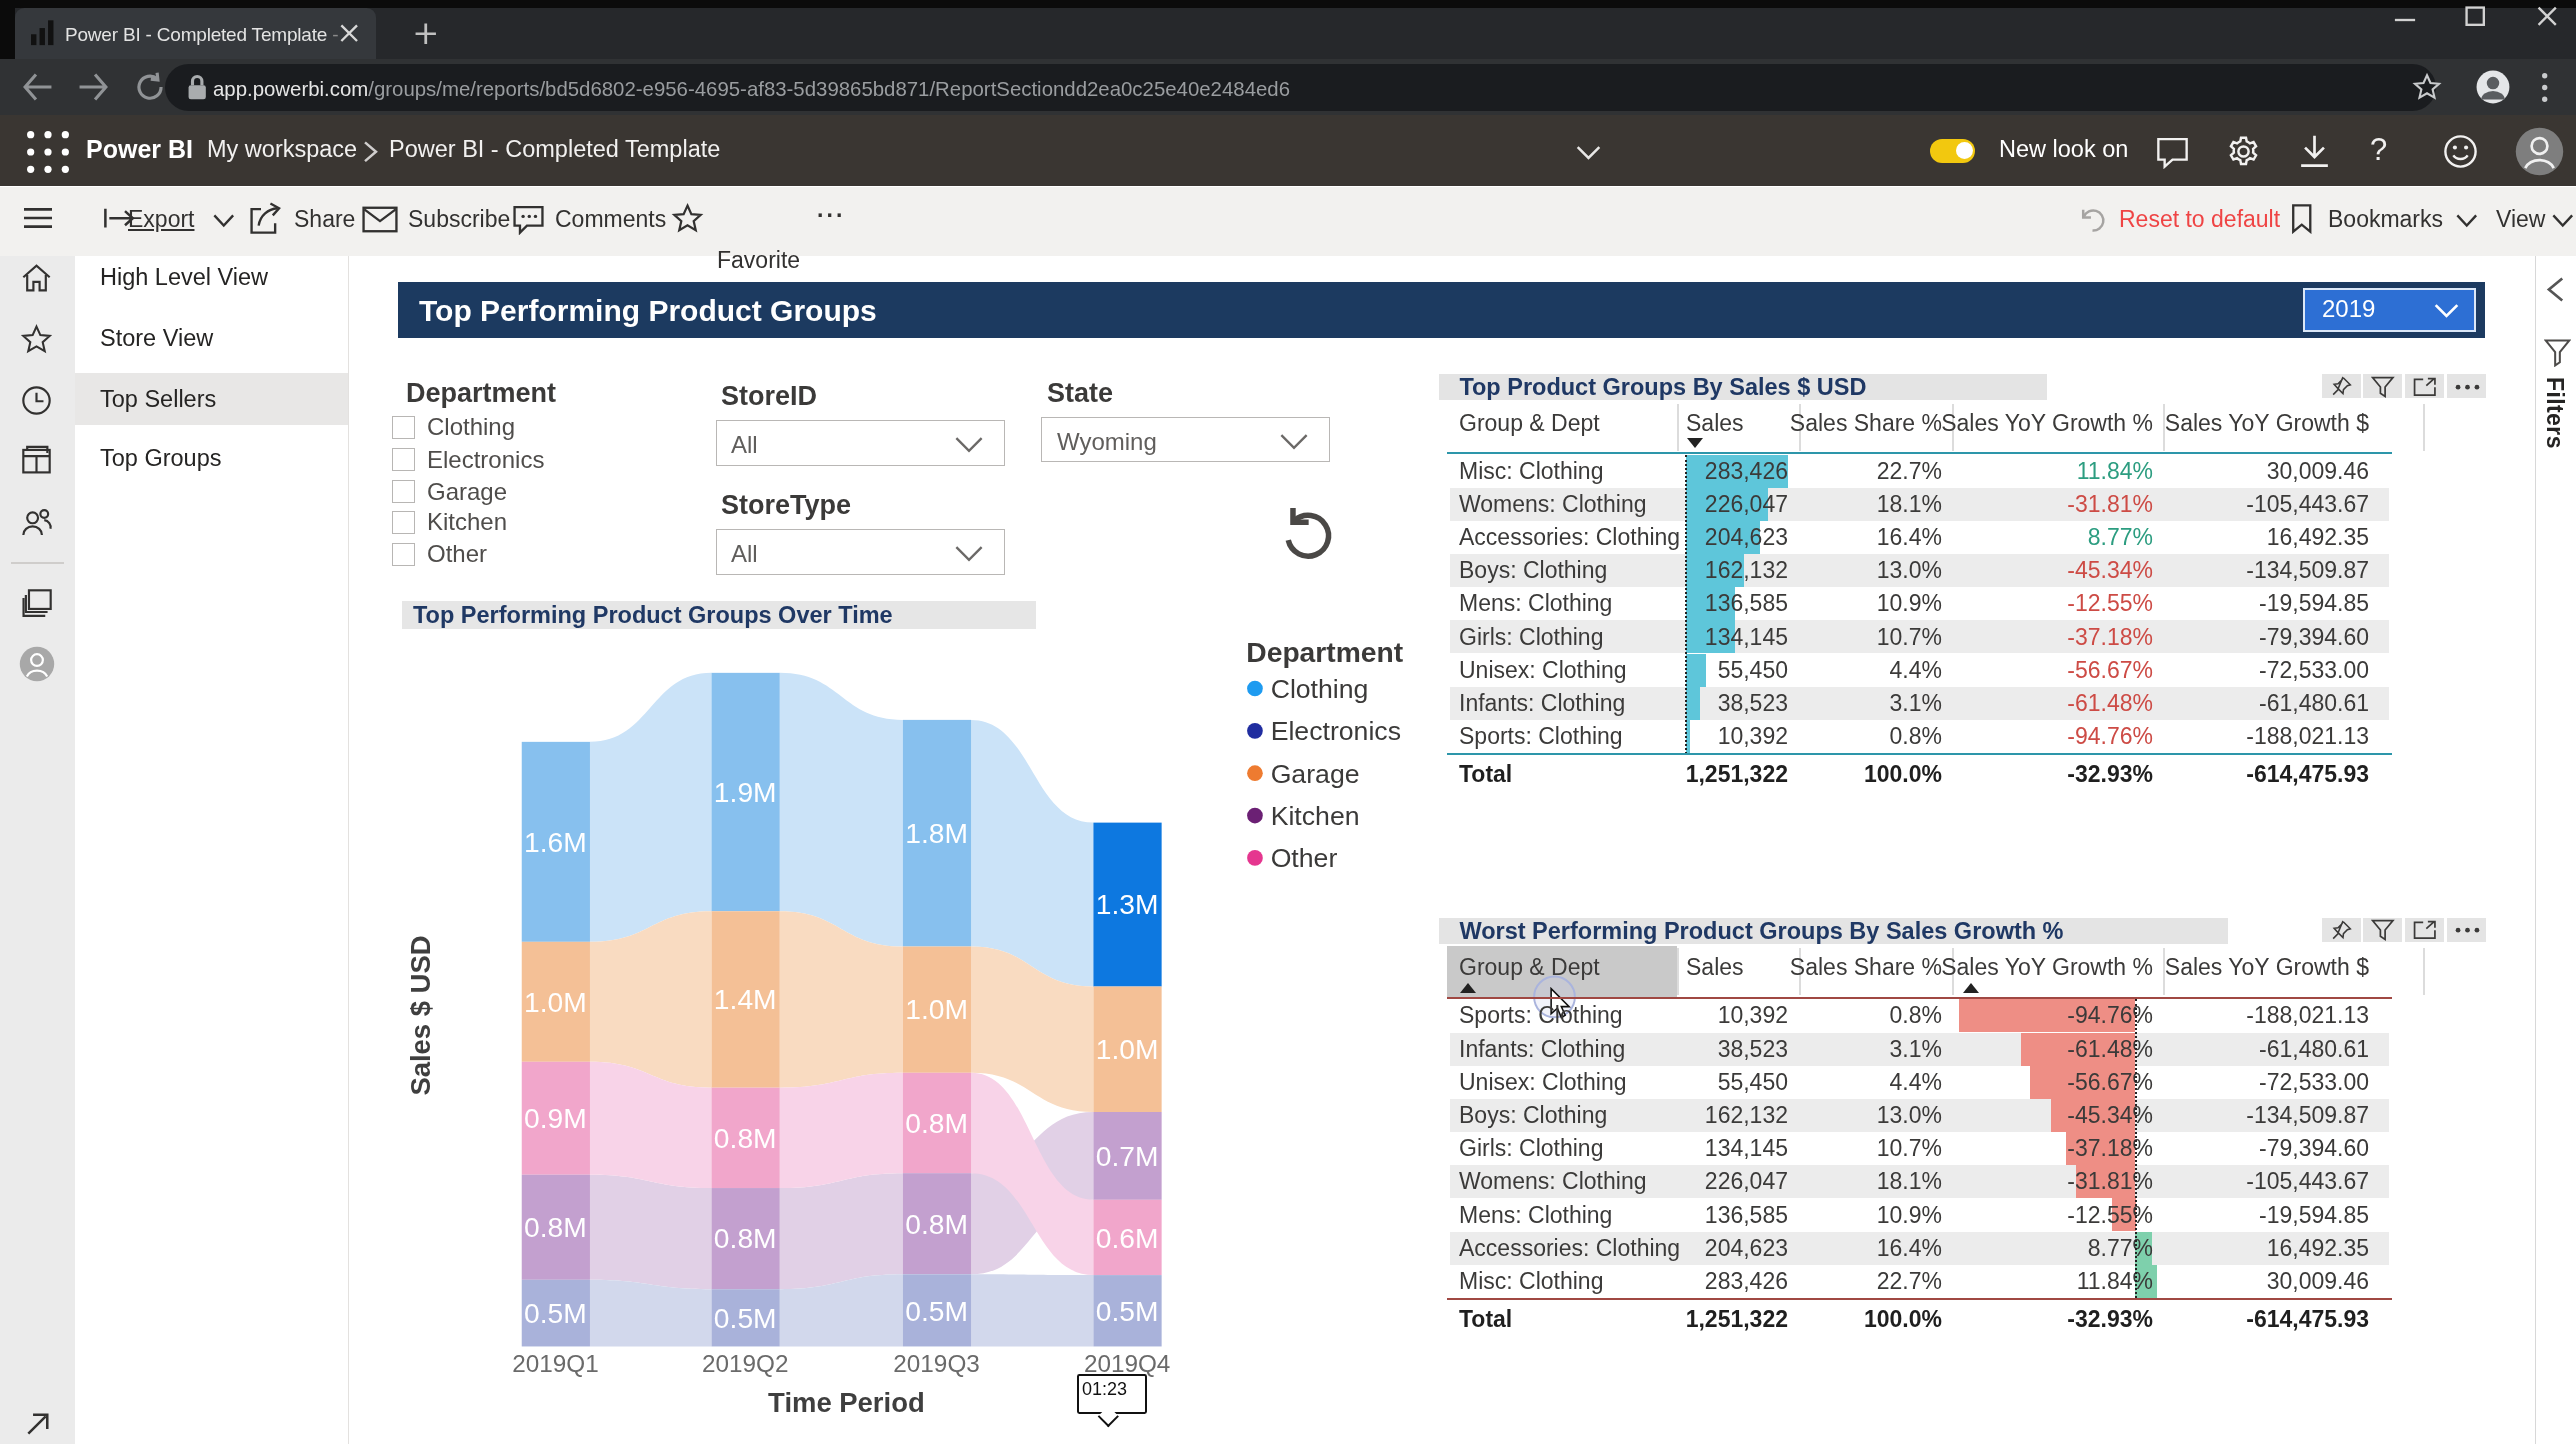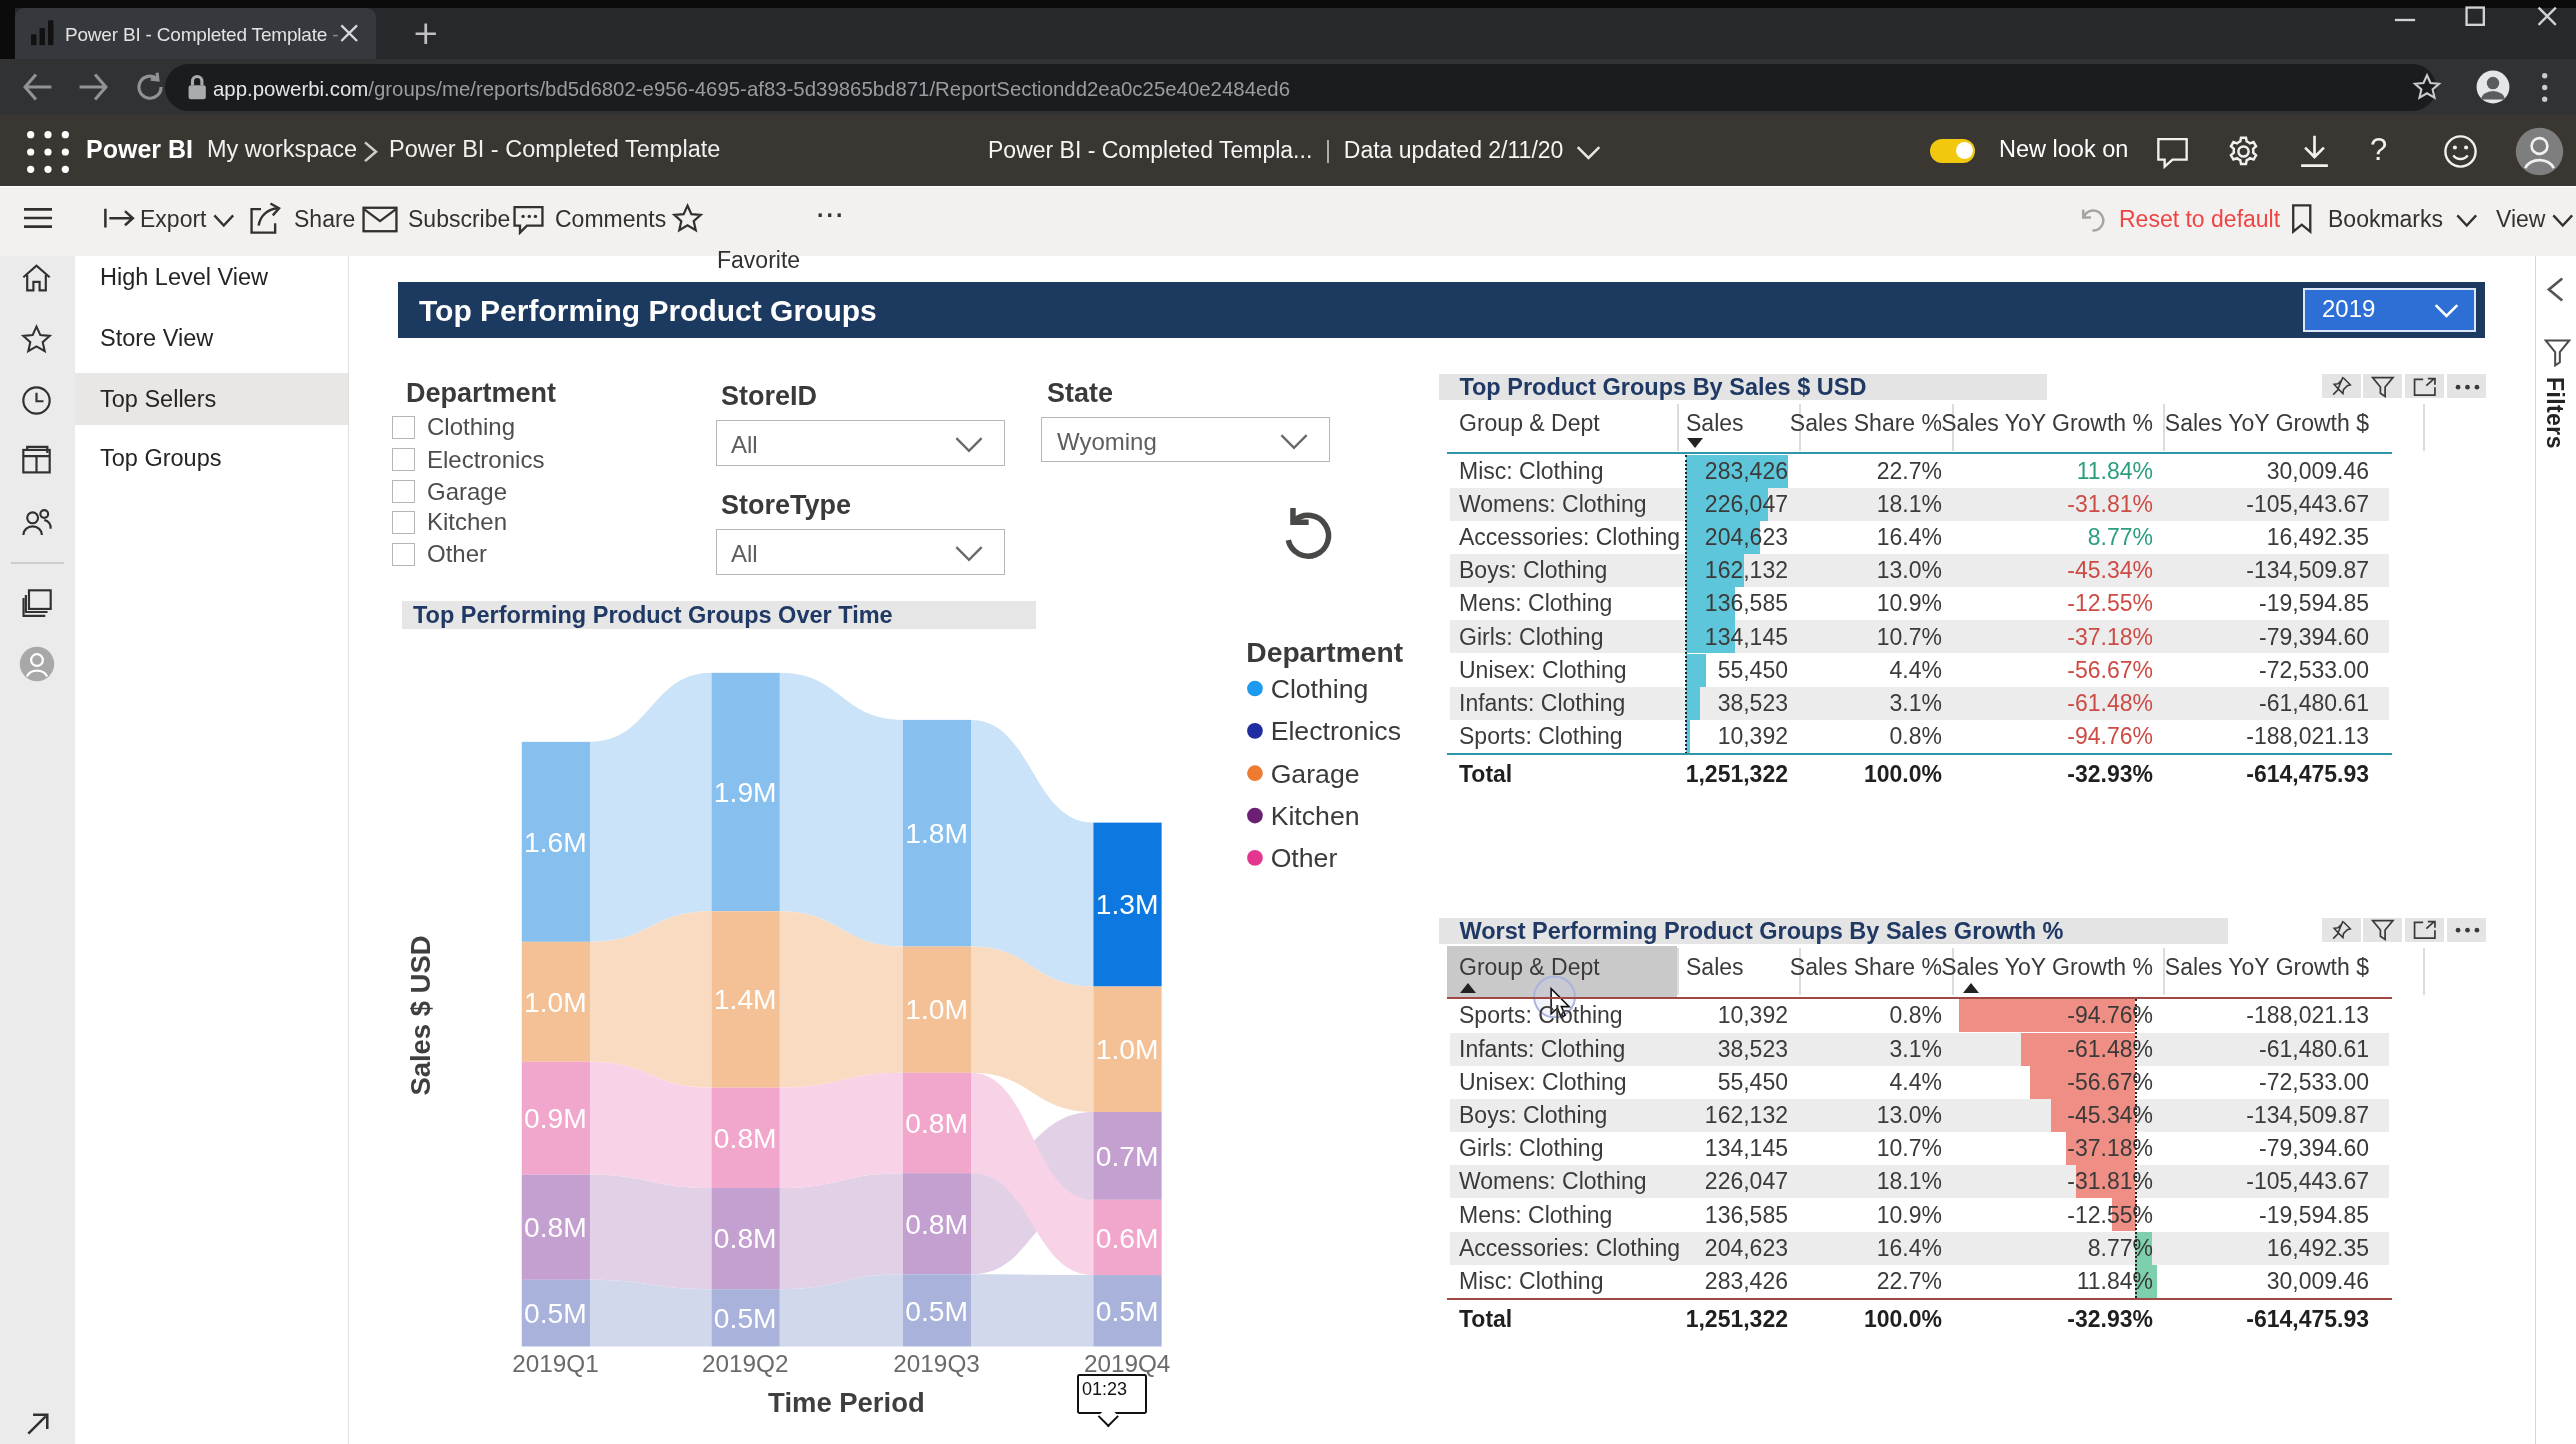--- a/index.html
+++ b/index.html
@@ -131,21 +131,20 @@
         <circle cx="33" cy="55" r="4.6"></circle>
         <circle cx="55" cy="55" r="4.6"></circle>
       </g>
     </svg>
     <div class="abs" style="left:86px;top:135px;font-size:25px;font-weight:bold;color:#fff;">Power BI</div>
     <div class="abs" style="left:207px;top:136px;font-size:23.5px;color:#f2f1f0;">My workspace</div>
     <svg class="abs" style="left:361px;top:140px;" width="19" height="23.5" viewBox="0 0 24 30">
       <polyline points="5,3 19,15 5,27" fill="none" stroke="#d0cecd" stroke-width="3.2"></polyline>
     </svg>
     <div class="abs" style="left:389px;top:136px;font-size:23.5px;color:#f2f1f0;">Power BI - Completed Template</div>
-    <div class="abs" style="left:988px;top:137px;font-size:23px;color:#f7f6f5;">Power BI - Completed Templa...&nbsp; <span style="color:#b5b3b1">|</span>&nbsp; Data updated 2/11/20</div>
     <svg class="abs" style="left:1575px;top:144px;" width="27" height="17" viewBox="0 0 34 22">
       <polyline points="3,4 17,18 31,4" fill="none" stroke="#e8e7e6" stroke-width="3.2"></polyline>
     </svg>
 
     <div class="abs" style="left:1930px;top:139px;width:45px;height:23.5px;border-radius:12.6px;background:#f2c80f;"></div>
     <div class="abs" style="left:1956px;top:142px;width:17px;height:17px;border-radius:8.6px;background:#fff;"></div>
     <div class="abs" style="left:1999px;top:136px;font-size:23.5px;color:#fff;">New look on</div>
 
     <svg class="abs" style="left:2155px;top:136px;" width="35" height="33" viewBox="0 0 44 42">
       <path d="M4 4 H40 V30 H22 L12 39 V30 H4 Z" fill="none" stroke="#f2f1f0" stroke-width="3"></path>
@@ -176,21 +175,21 @@
 
   <div class="abs" id="toolbar"></div>
 
     <svg class="abs" style="left:24px;top:207px;" width="28" height="22" viewBox="0 0 36 28">
       <path d="M0 3 H36 M0 14 H36 M0 25 H36" stroke="#323130" stroke-width="3.4"></path>
     </svg>
 
     <svg class="abs" style="left:103px;top:208px;" width="33" height="20.4" viewBox="0 0 42 26">
       <path d="M3 1 V25 M8 13 H36 M28 4 L38 13 L28 22" stroke="#323130" stroke-width="3.2" fill="none"></path>
     </svg>
-    <div class="abs tbtxt" style="left:140px;">Export</div>
+    <div class="abs tbtxt" style="left:128px;text-decoration:underline;">Export</div>
     <svg class="abs" style="left:212px;top:213px;" width="23.5" height="15.7" viewBox="0 0 30 20">
       <polyline points="3,3 15,16 27,3" fill="none" stroke="#323130" stroke-width="3"></polyline>
     </svg>
 
     <svg class="abs" style="left:249px;top:202px;" width="35" height="33" viewBox="0 0 44 42">
       <path d="M15 9 H3 V39 H33 V27" fill="none" stroke="#323130" stroke-width="3"></path>
       <path d="M12 30 C14 17 24 9 36 8" fill="none" stroke="#323130" stroke-width="3"></path>
       <path d="M27 2 L38 8 L30 17" fill="none" stroke="#323130" stroke-width="3"></path>
     </svg>
     <div class="abs tbtxt" style="left:294px;">Share</div>

